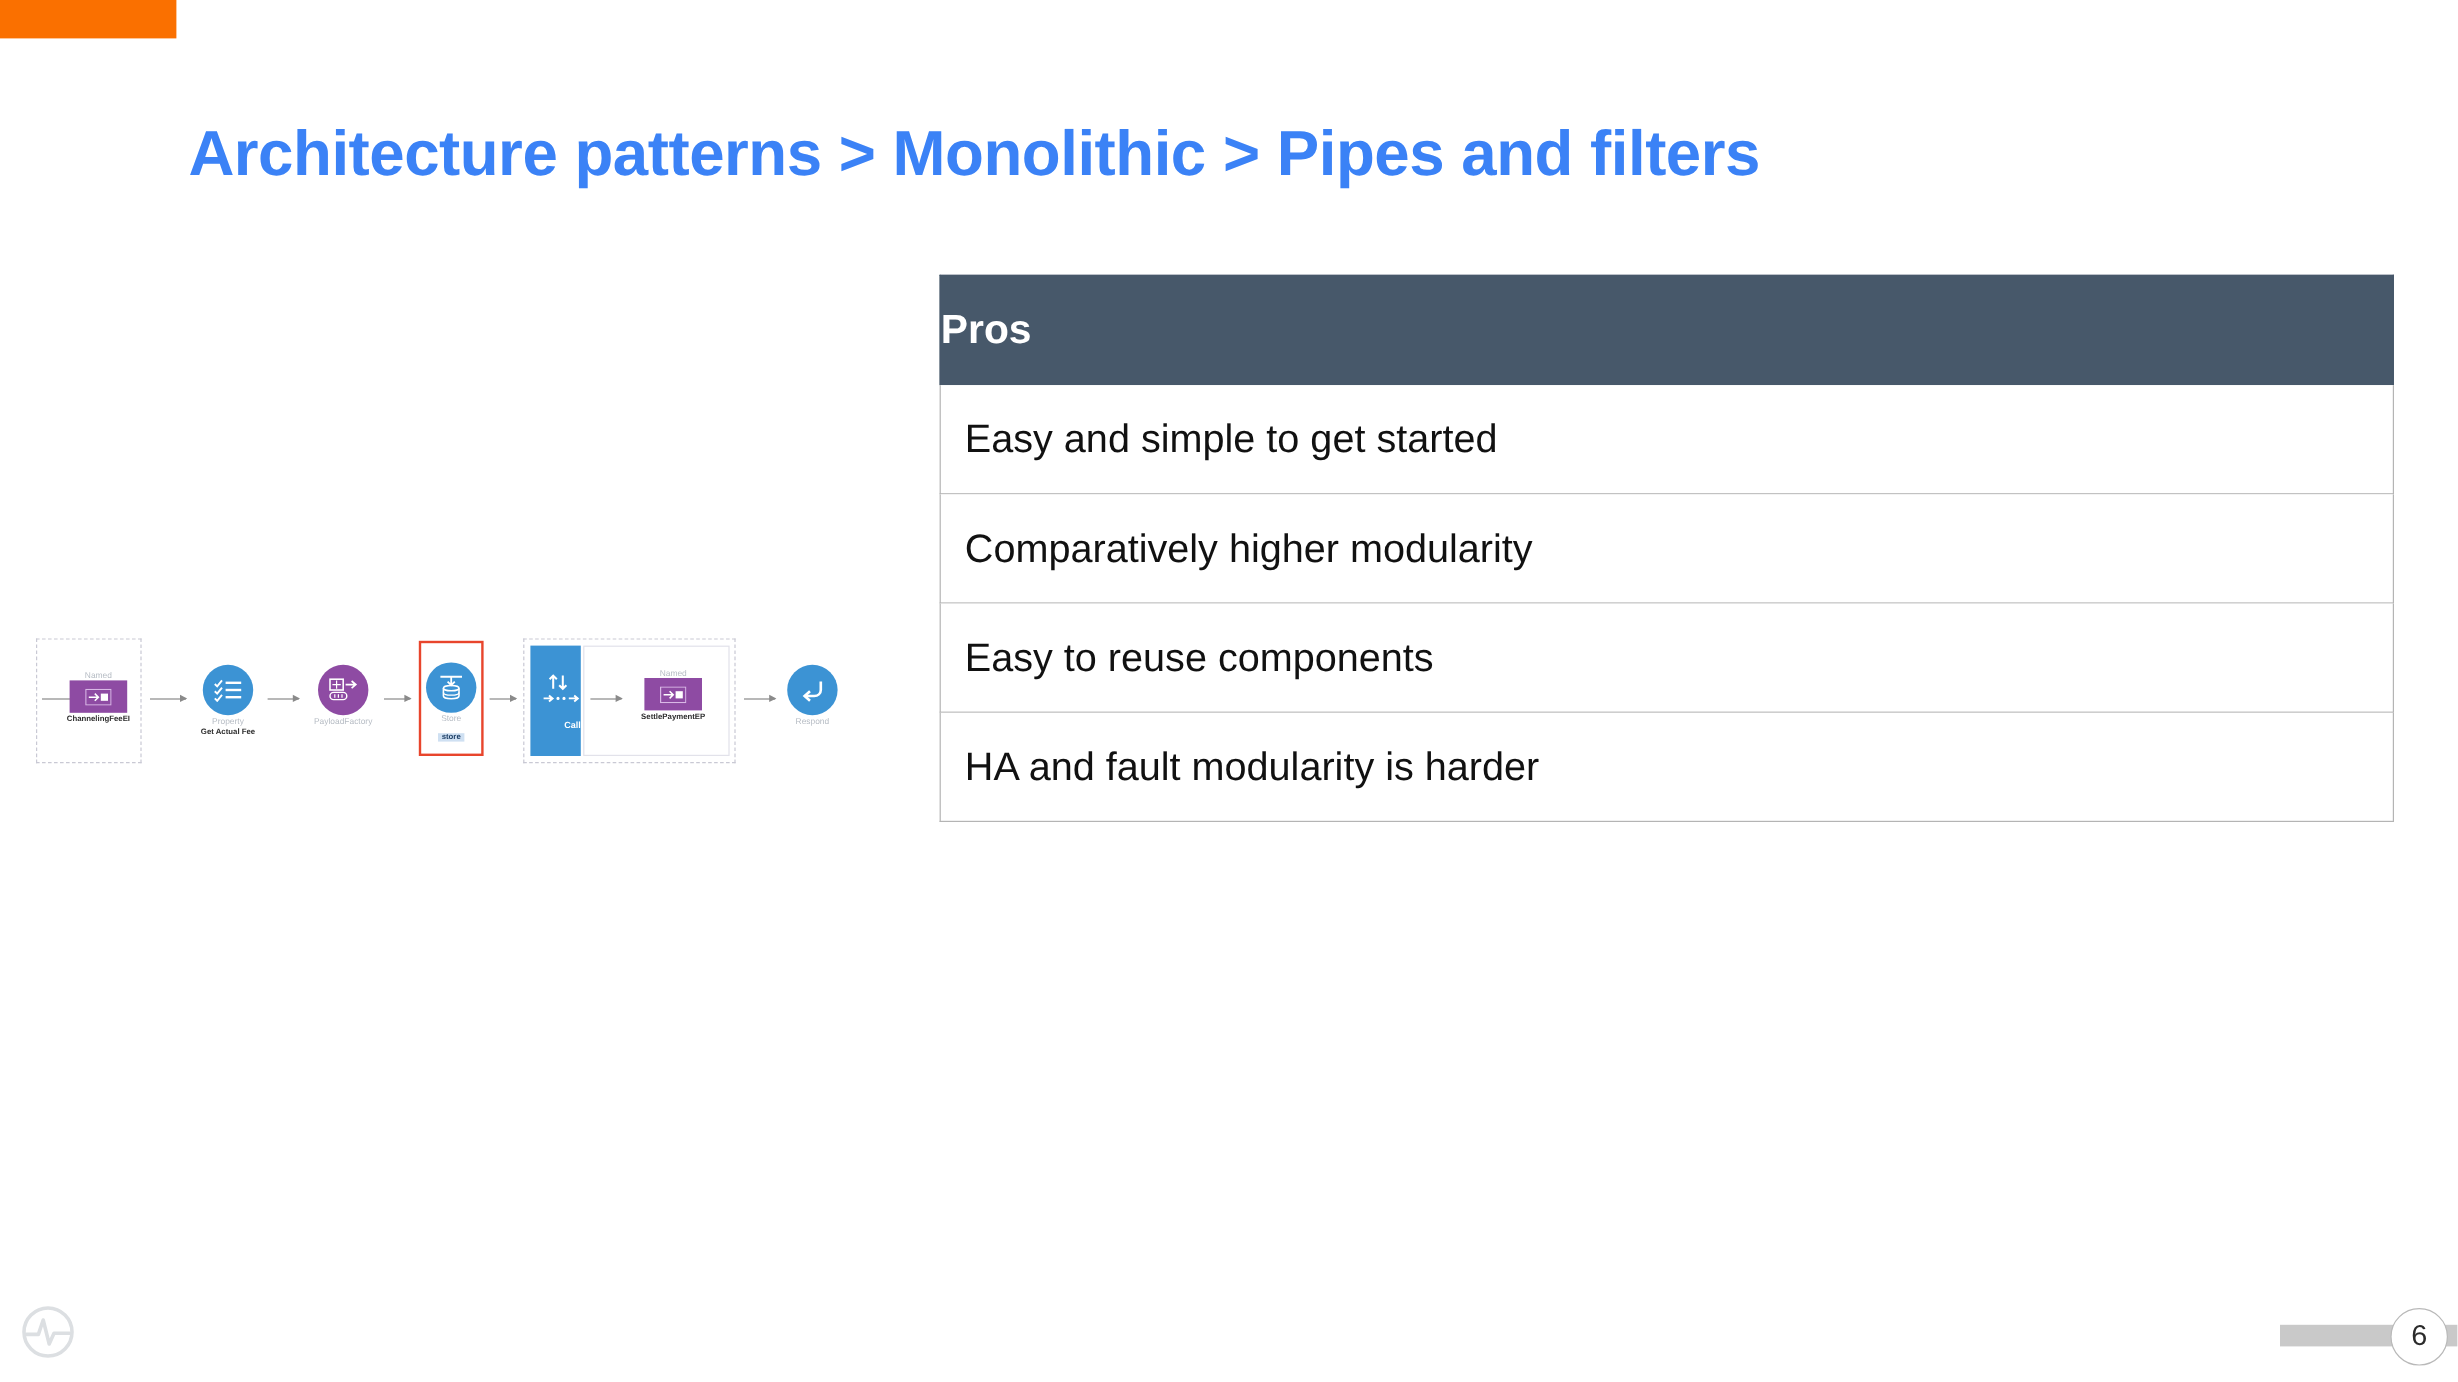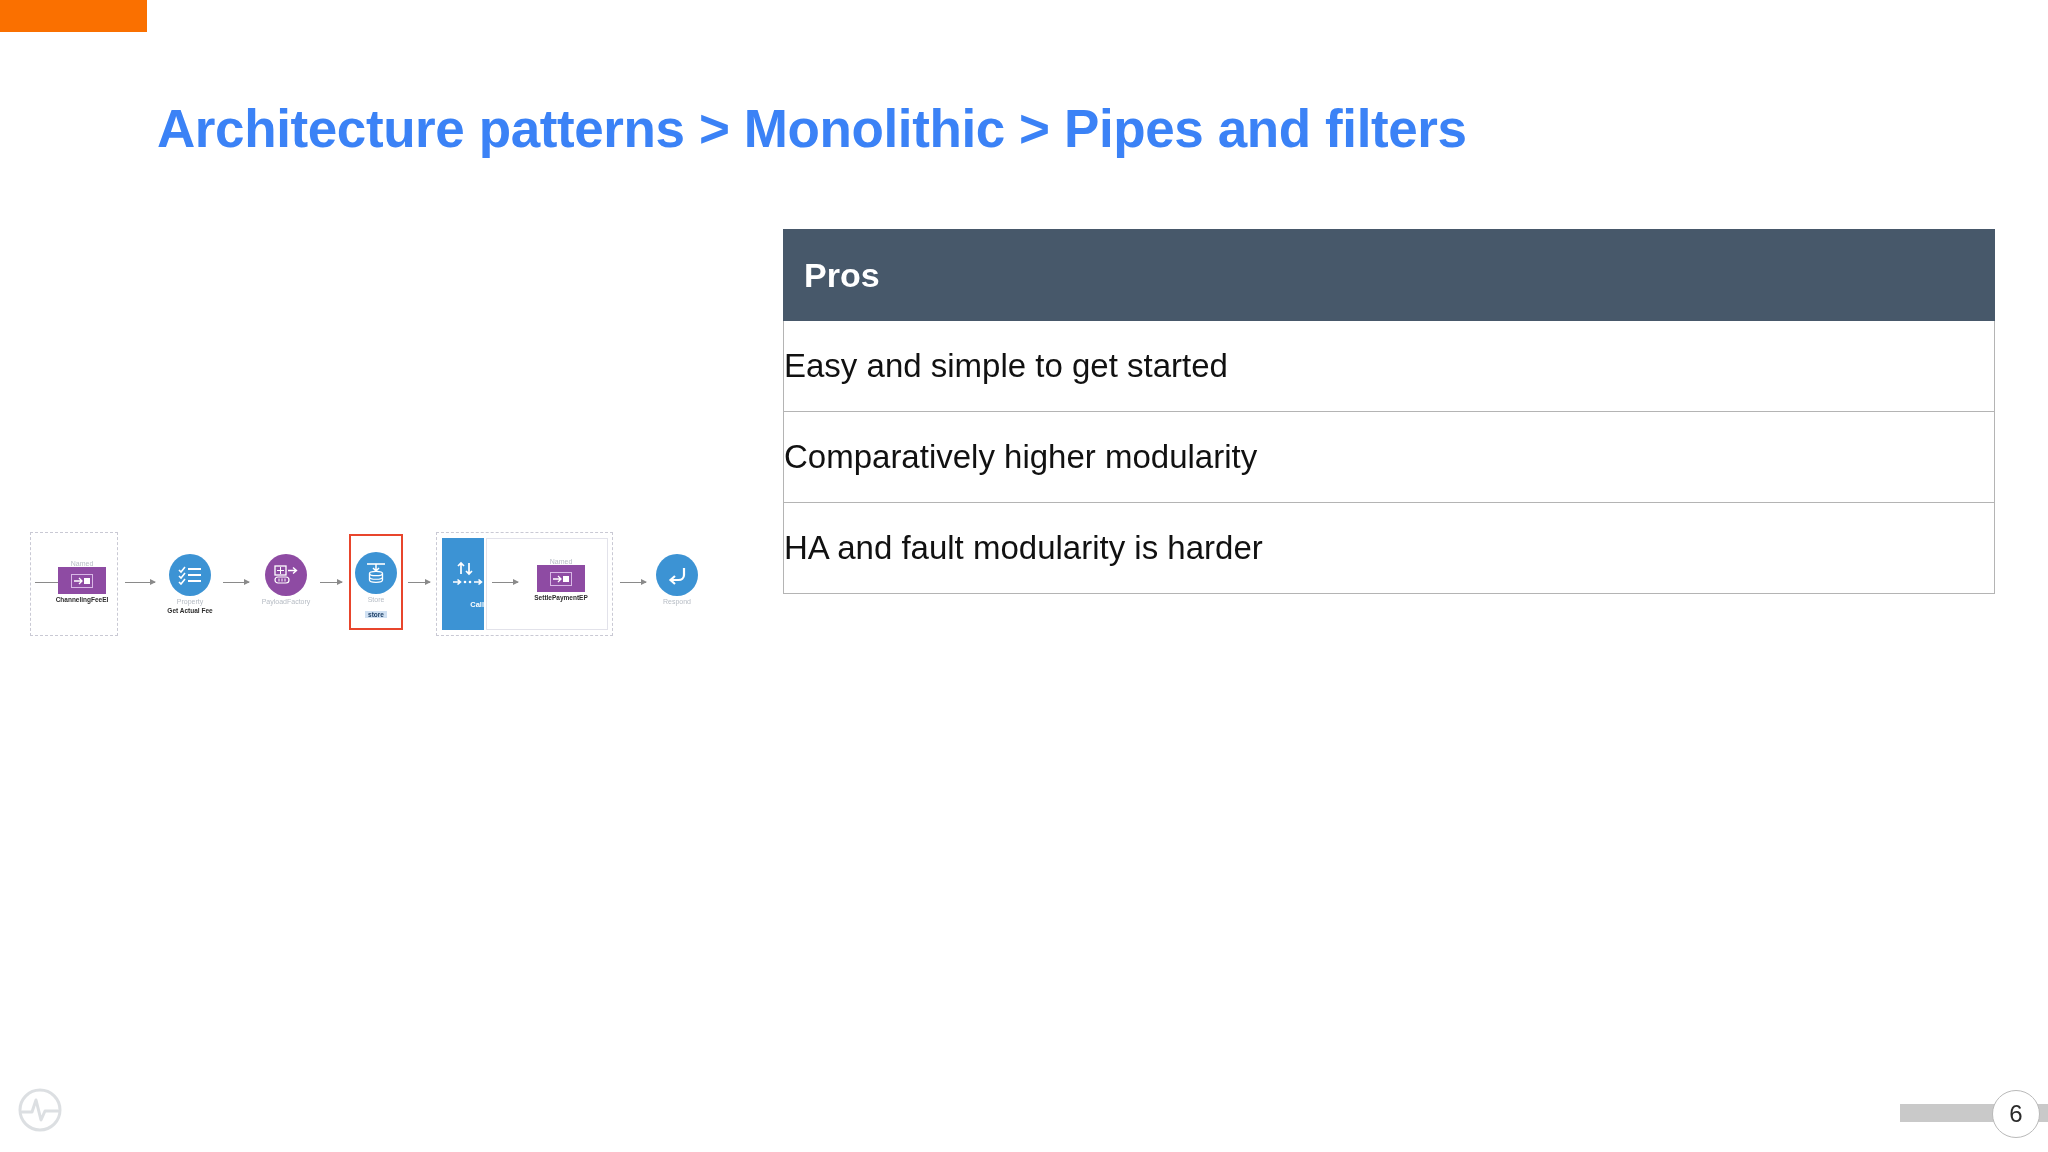--- a/index.html
+++ b/index.html
@@ -147,34 +147,34 @@
     left: 783px;
     top: 229px;
     width: 1212px;
     box-sizing: border-box;
   }
   .tbl-header {
     background: #47586a;
     height: 92px;
     display: flex;
     align-items: center;
-    padding-left: 20px;
     box-sizing: border-box;
     border: 1px solid #47586a;
     border-bottom: none;
   }
   .tbl-header-text {
     color: #ffffff;
     font-size: 34px;
     font-weight: 700;
   }
   .tbl-row {
     height: 91px;
     display: flex;
     align-items: center;
+    padding-left: 20px;
     box-sizing: border-box;
     background: #ffffff;
     border: 1px solid #b4b4b4;
     border-top: none;
   }
   .tbl-row.first-after-header {
     border-top: none;
   }
   .tbl-row-text {
     color: #111111;
@@ -335,20 +335,23 @@
 
   <div class="tbl-header">
     <span class="tbl-header-text">Pros</span>
   </div>
   <div class="tbl-row first-after-header">
     <span class="tbl-row-text">Easy and simple to get started</span>
   </div>
   <div class="tbl-row">
     <span class="tbl-row-text">Comparatively higher modularity</span>
   </div>
+  <div class="tbl-row">
+    <span class="tbl-row-text">Easy to reuse components</span>
+  </div>
 
   <div class="tbl-row">
     <span class="tbl-row-text">HA and fault modularity is harder</span>
   </div>
 </div>
 
 <div class="logo">
   <svg width="46" height="46" viewBox="0 0 46 46">
     <circle cx="23" cy="23" r="20" fill="none" stroke="#dcdfe2" stroke-width="3"></circle>
     <path d="M5 25 H15 L19 13 L24 33 L28 24 H41" fill="none" stroke="#dcdfe2" stroke-width="3" stroke-linejoin="round" stroke-linecap="round"></path>

